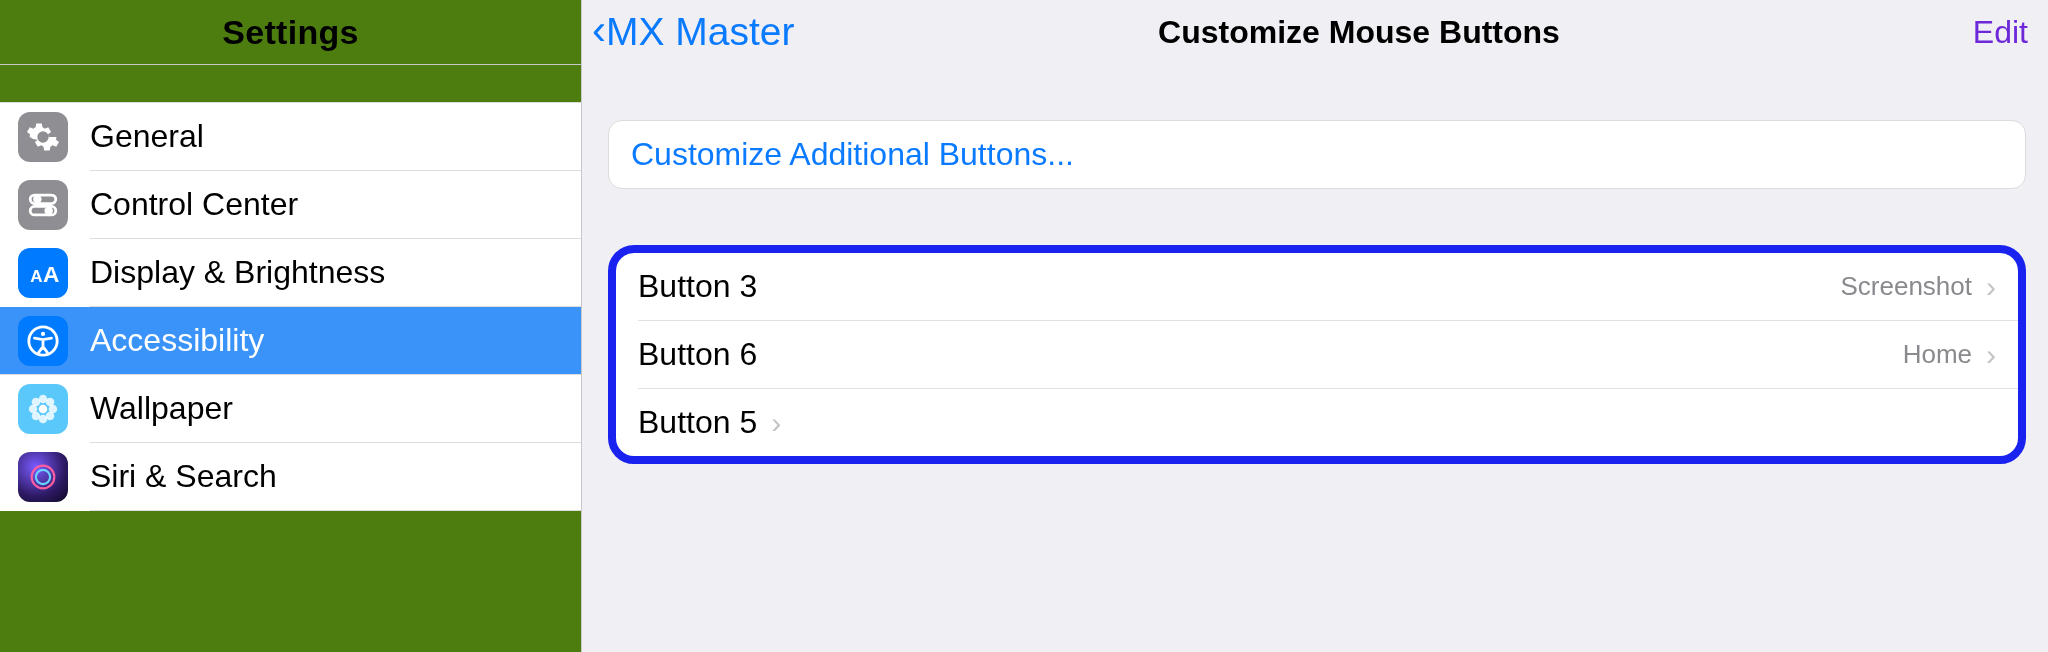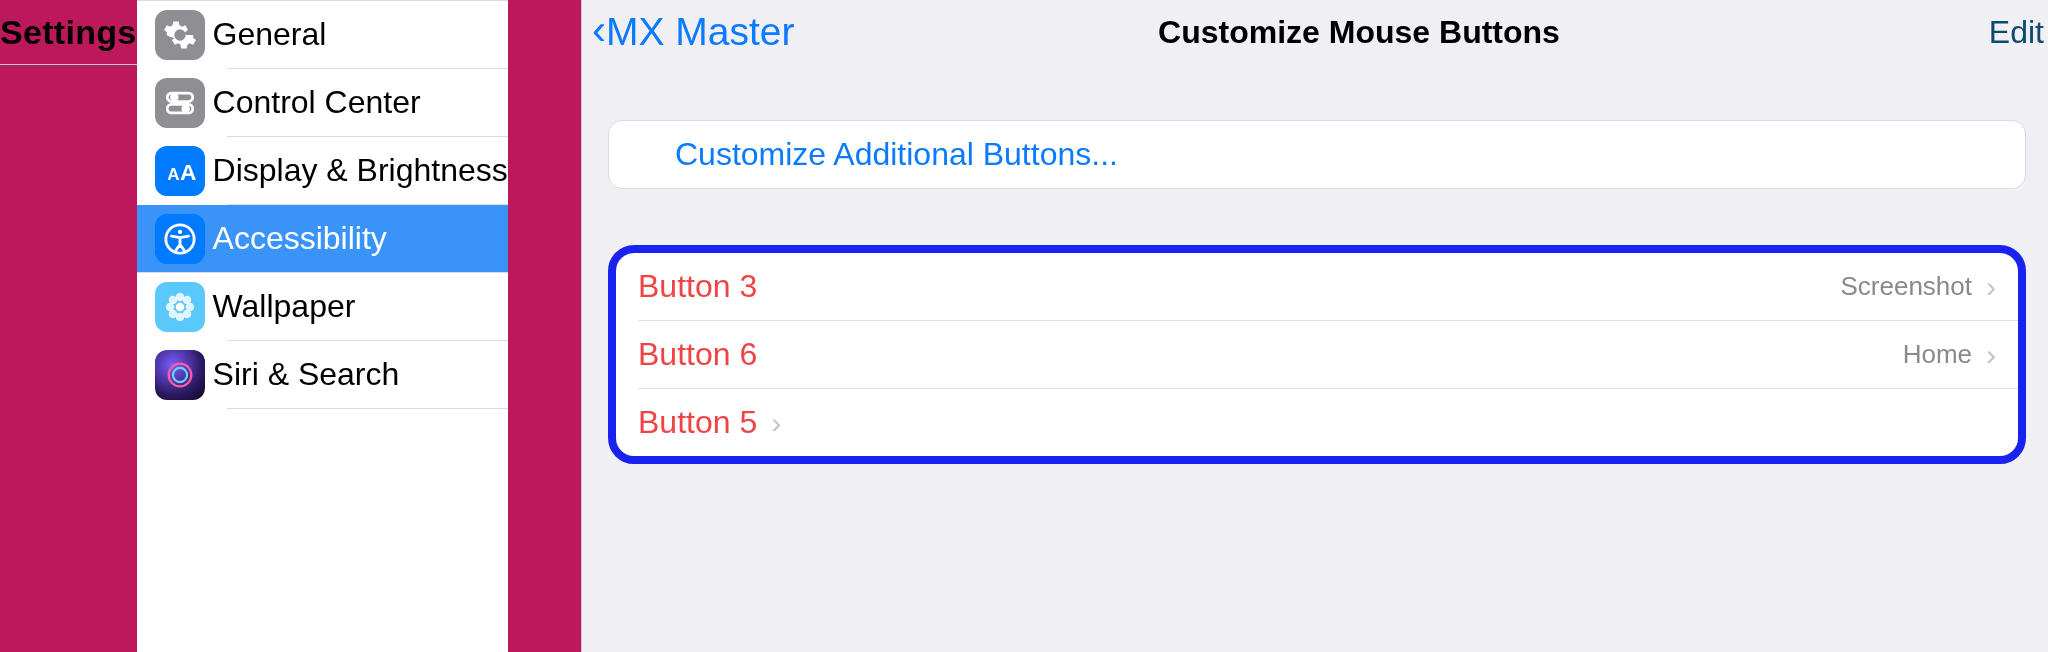--- a/index.html
+++ b/index.html
@@ -1,44 +1,44 @@
 <!DOCTYPE html>
 <html><head>
 <meta charset="utf-8">
 <style>
   * { box-sizing: border-box; margin: 0; padding: 0; }
   html, body { width: 2048px; height: 652px; font-family: -apple-system, "Helvetica Neue", Helvetica, Arial, sans-serif; background:#efeff4; }
   .app { display:flex; width:100%; height:100%; }
   
-  .sidebar { width:582px; height:100%; background:#be185d; border-right:1px solid #c8c8c8; display:flex; }
+  .sidebar { width:582px; height:100%; background:#4d7c0f; border-right:1px solid #c8c8c8; display:flex; flex-direction:column; }
   .sidebar-header { height:65px; border-bottom:1px solid #c8c8c8; display:flex; align-items:center; justify-content:center; }
   .sidebar-title { font-size:34px; font-weight:600; color:#000; letter-spacing:0.3px; }
   .sidebar-spacer { height:37px; }
   .sidebar-list { background:#fff; display:flex; flex-direction:column; }
   .sidebar-item { height:67px; display:flex; align-items:center; padding-left:18px; cursor:pointer; }
   .sidebar-item .icon-wrap { width:50px; height:50px; border-radius:12px; display:flex; align-items:center; justify-content:center; flex-shrink:0; }
-  .sidebar-item .label { margin-left:8px; font-size:32px; color:#000;text-align:right; }
+  .sidebar-item .label { margin-left:22px; font-size:32px; color:#000;text-align:right; }
   .sidebar-item.selected { background:#3a93f8; }
   .sidebar-item.selected .label { color:#fff; }
   .sidebar-sep { height:1px; background:#dcdcdc; margin-left:90px; }
   .sidebar-sep.full { margin-left:0; }
   
   .detail { flex:1; height:100%; background:#efeff4; display:flex; flex-direction:column; }
   .nav { height:65px; display:flex; align-items:center; position:relative; border-bottom:1px solid rgba(0,0,0,0); }
   .nav-inner { height:65px; display:flex; align-items:center; width:100%; padding:0 18px; position:relative; }
   .nav-back { display:flex; align-items:center; color:#0a7aff; cursor:pointer; position:absolute; left:10px; top:0; height:65px; }
   .nav-back .chev { font-size:42px; line-height:1; margin-top:-4px; font-weight:300; }
   .nav-back .text { font-size:39px; margin-left:0px; }
   .nav-title { position:absolute; left:50%; transform:translateX(-50%); font-size:32px; font-weight:600; color:#000;margin-left:44px; }
-  .nav-edit { position:absolute; right:4px; font-size:32px; color:#0c4a6e; cursor:pointer; }
+  .nav-edit { position:absolute; right:20px; font-size:32px; color:#6d28d9; cursor:pointer; }
   .detail-body { padding:55px 22px 0 26px; }
   .group { background:#fff; border:1px solid #dcdcdc; border-radius:14px; overflow:hidden; }
   .group-row { height:67px; display:flex; align-items:center; padding:0 22px; font-size:32px; cursor:pointer; }
-  .group-row .row-label { flex:0 0 auto; color:#ef4444; }
-  .group-row.link-row .row-label { color:#0a7aff;margin-left:44px; }
+  .group-row .row-label { flex:0 0 auto; color:#000000; }
+  .group-row.link-row .row-label { color:#0a7aff; }
   .group-row .row-value { margin-left:auto; color:#8a8a8e; font-size:26px; }
   .group-row .chevron-r { margin-left:14px; font-size:30px; color:#c4c4c6; }
   .group-sep { height:1px; background:#e0e0e3; margin-left:22px; }
   .highlighted-group { border:8px solid #1a22ef; border-radius:26px; }
   .gap { height:56px; }
   
   .icon-wrap svg { width:34px; height:34px; }
   .bg-gray  { background:#8e8e93; }
   .bg-blue  { background:#007aff; }
   .bg-cyan  { background:#5ac8fa; }

